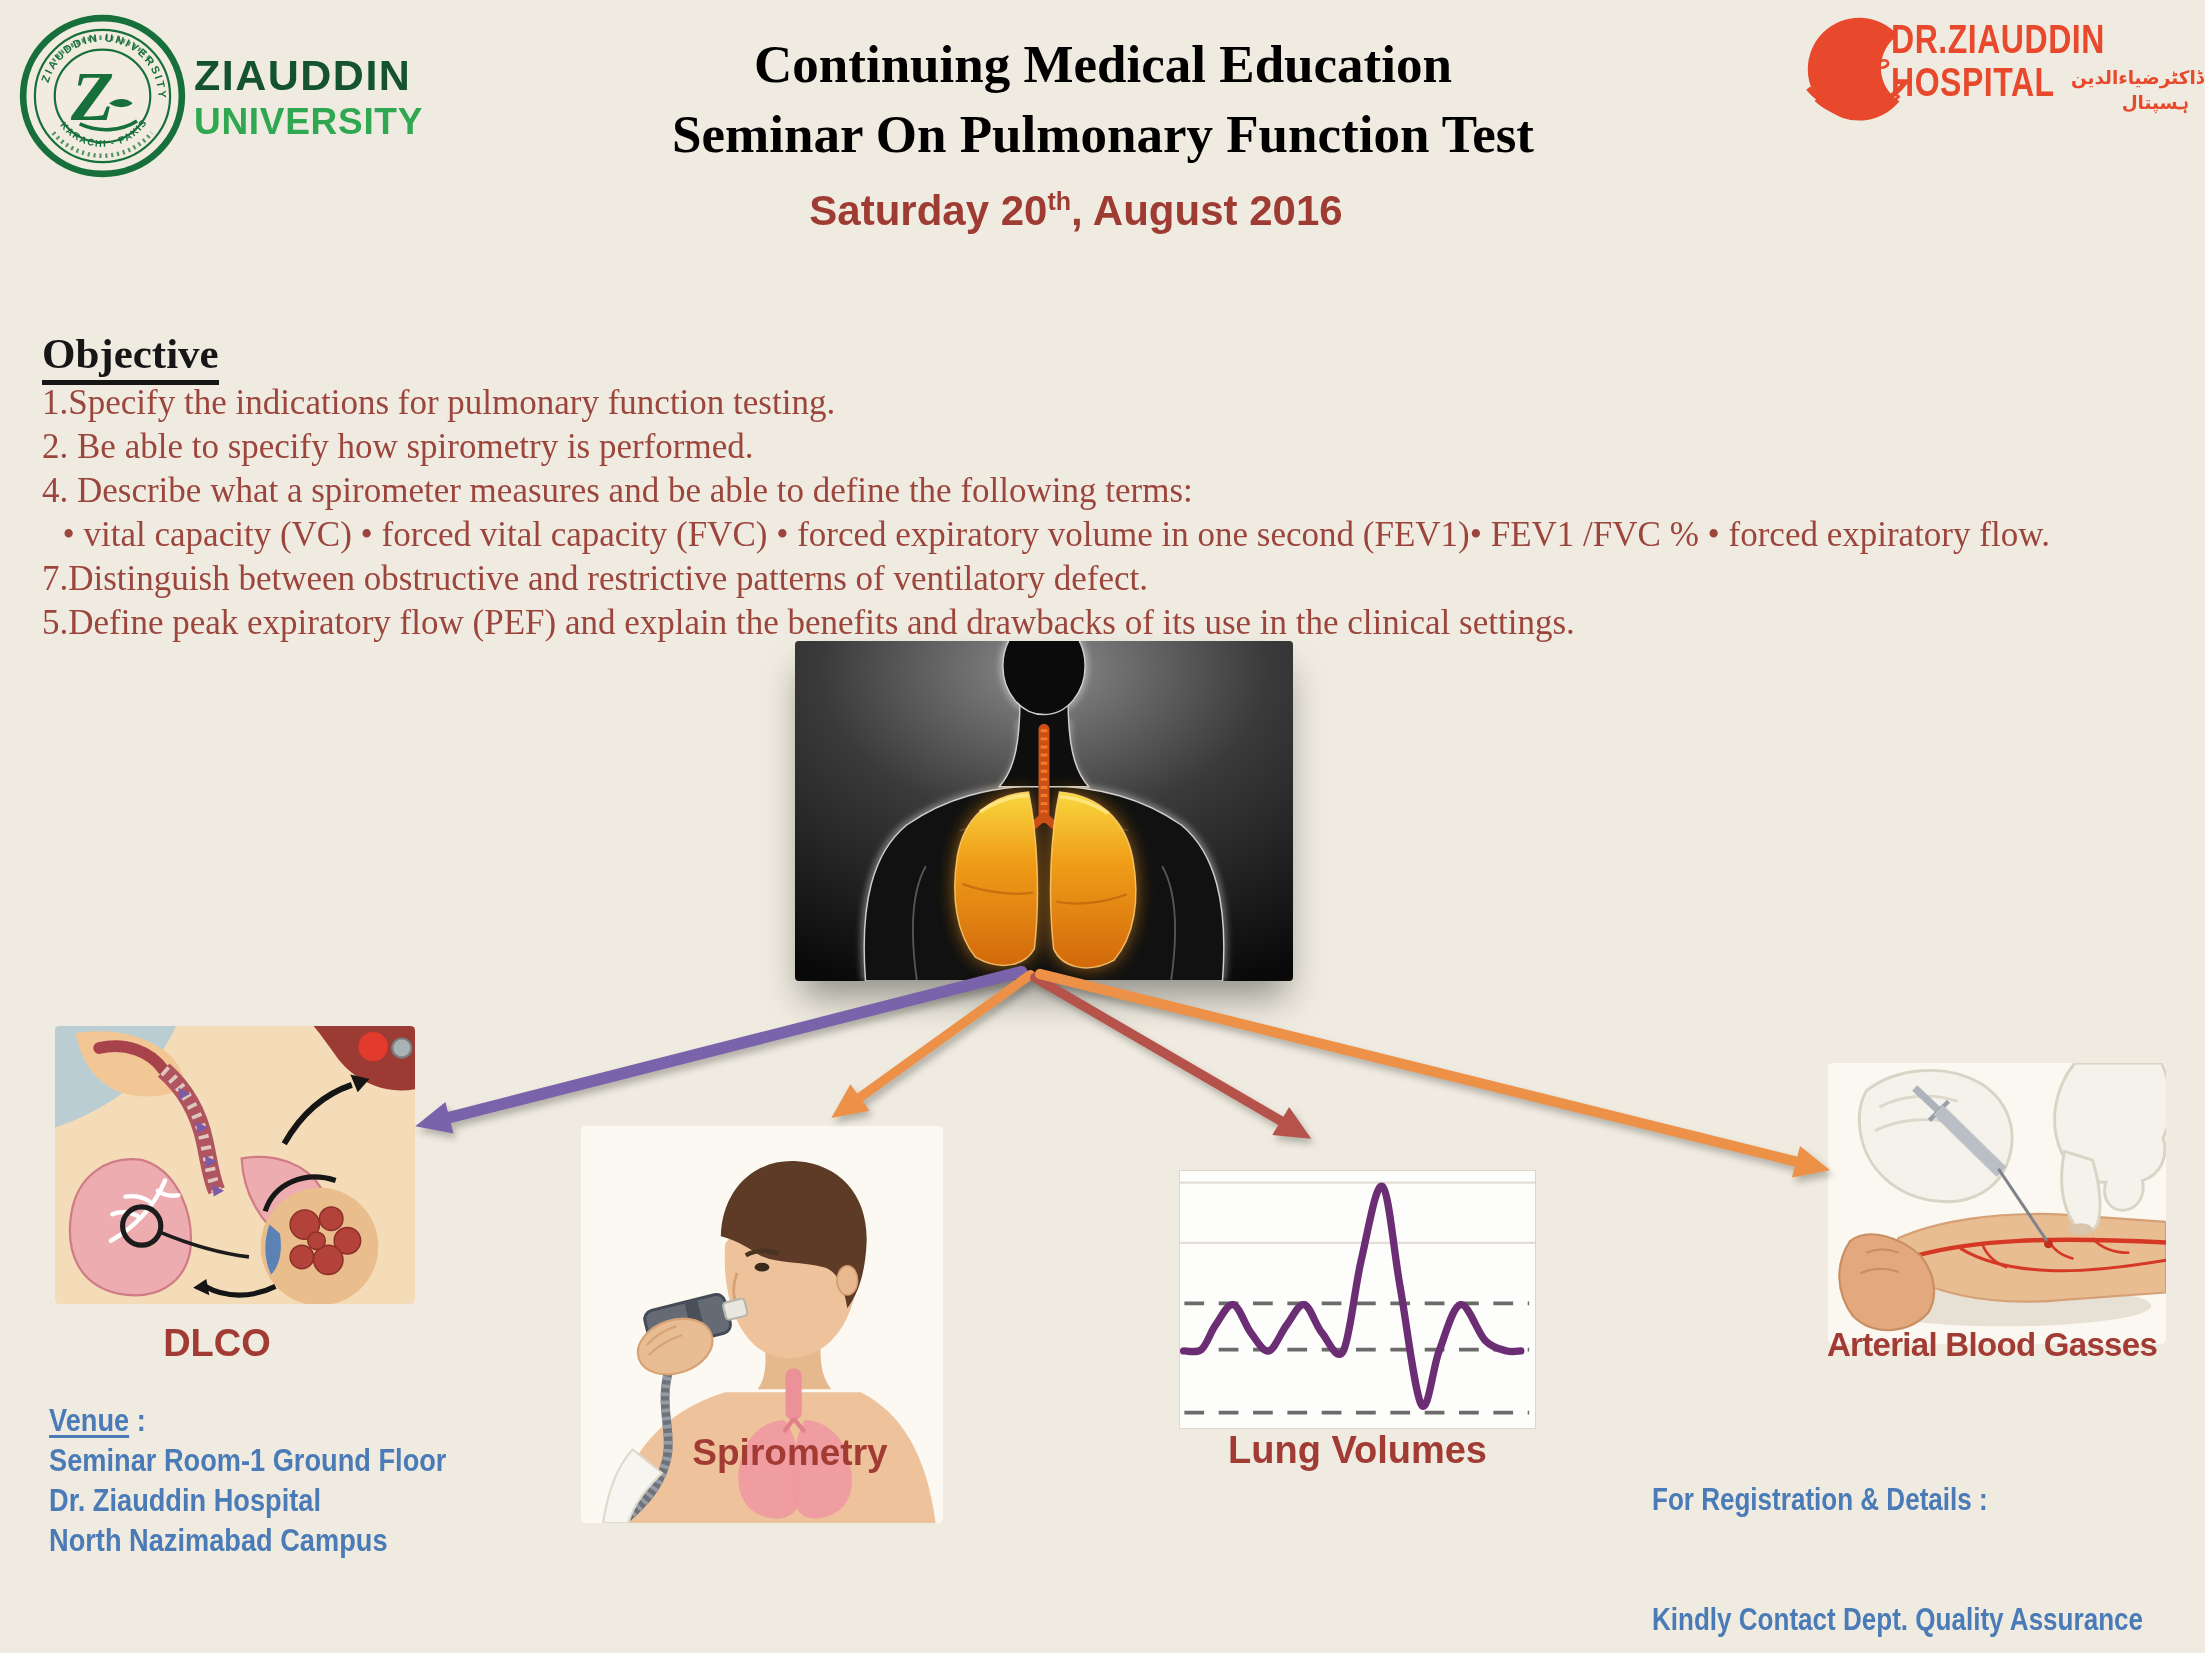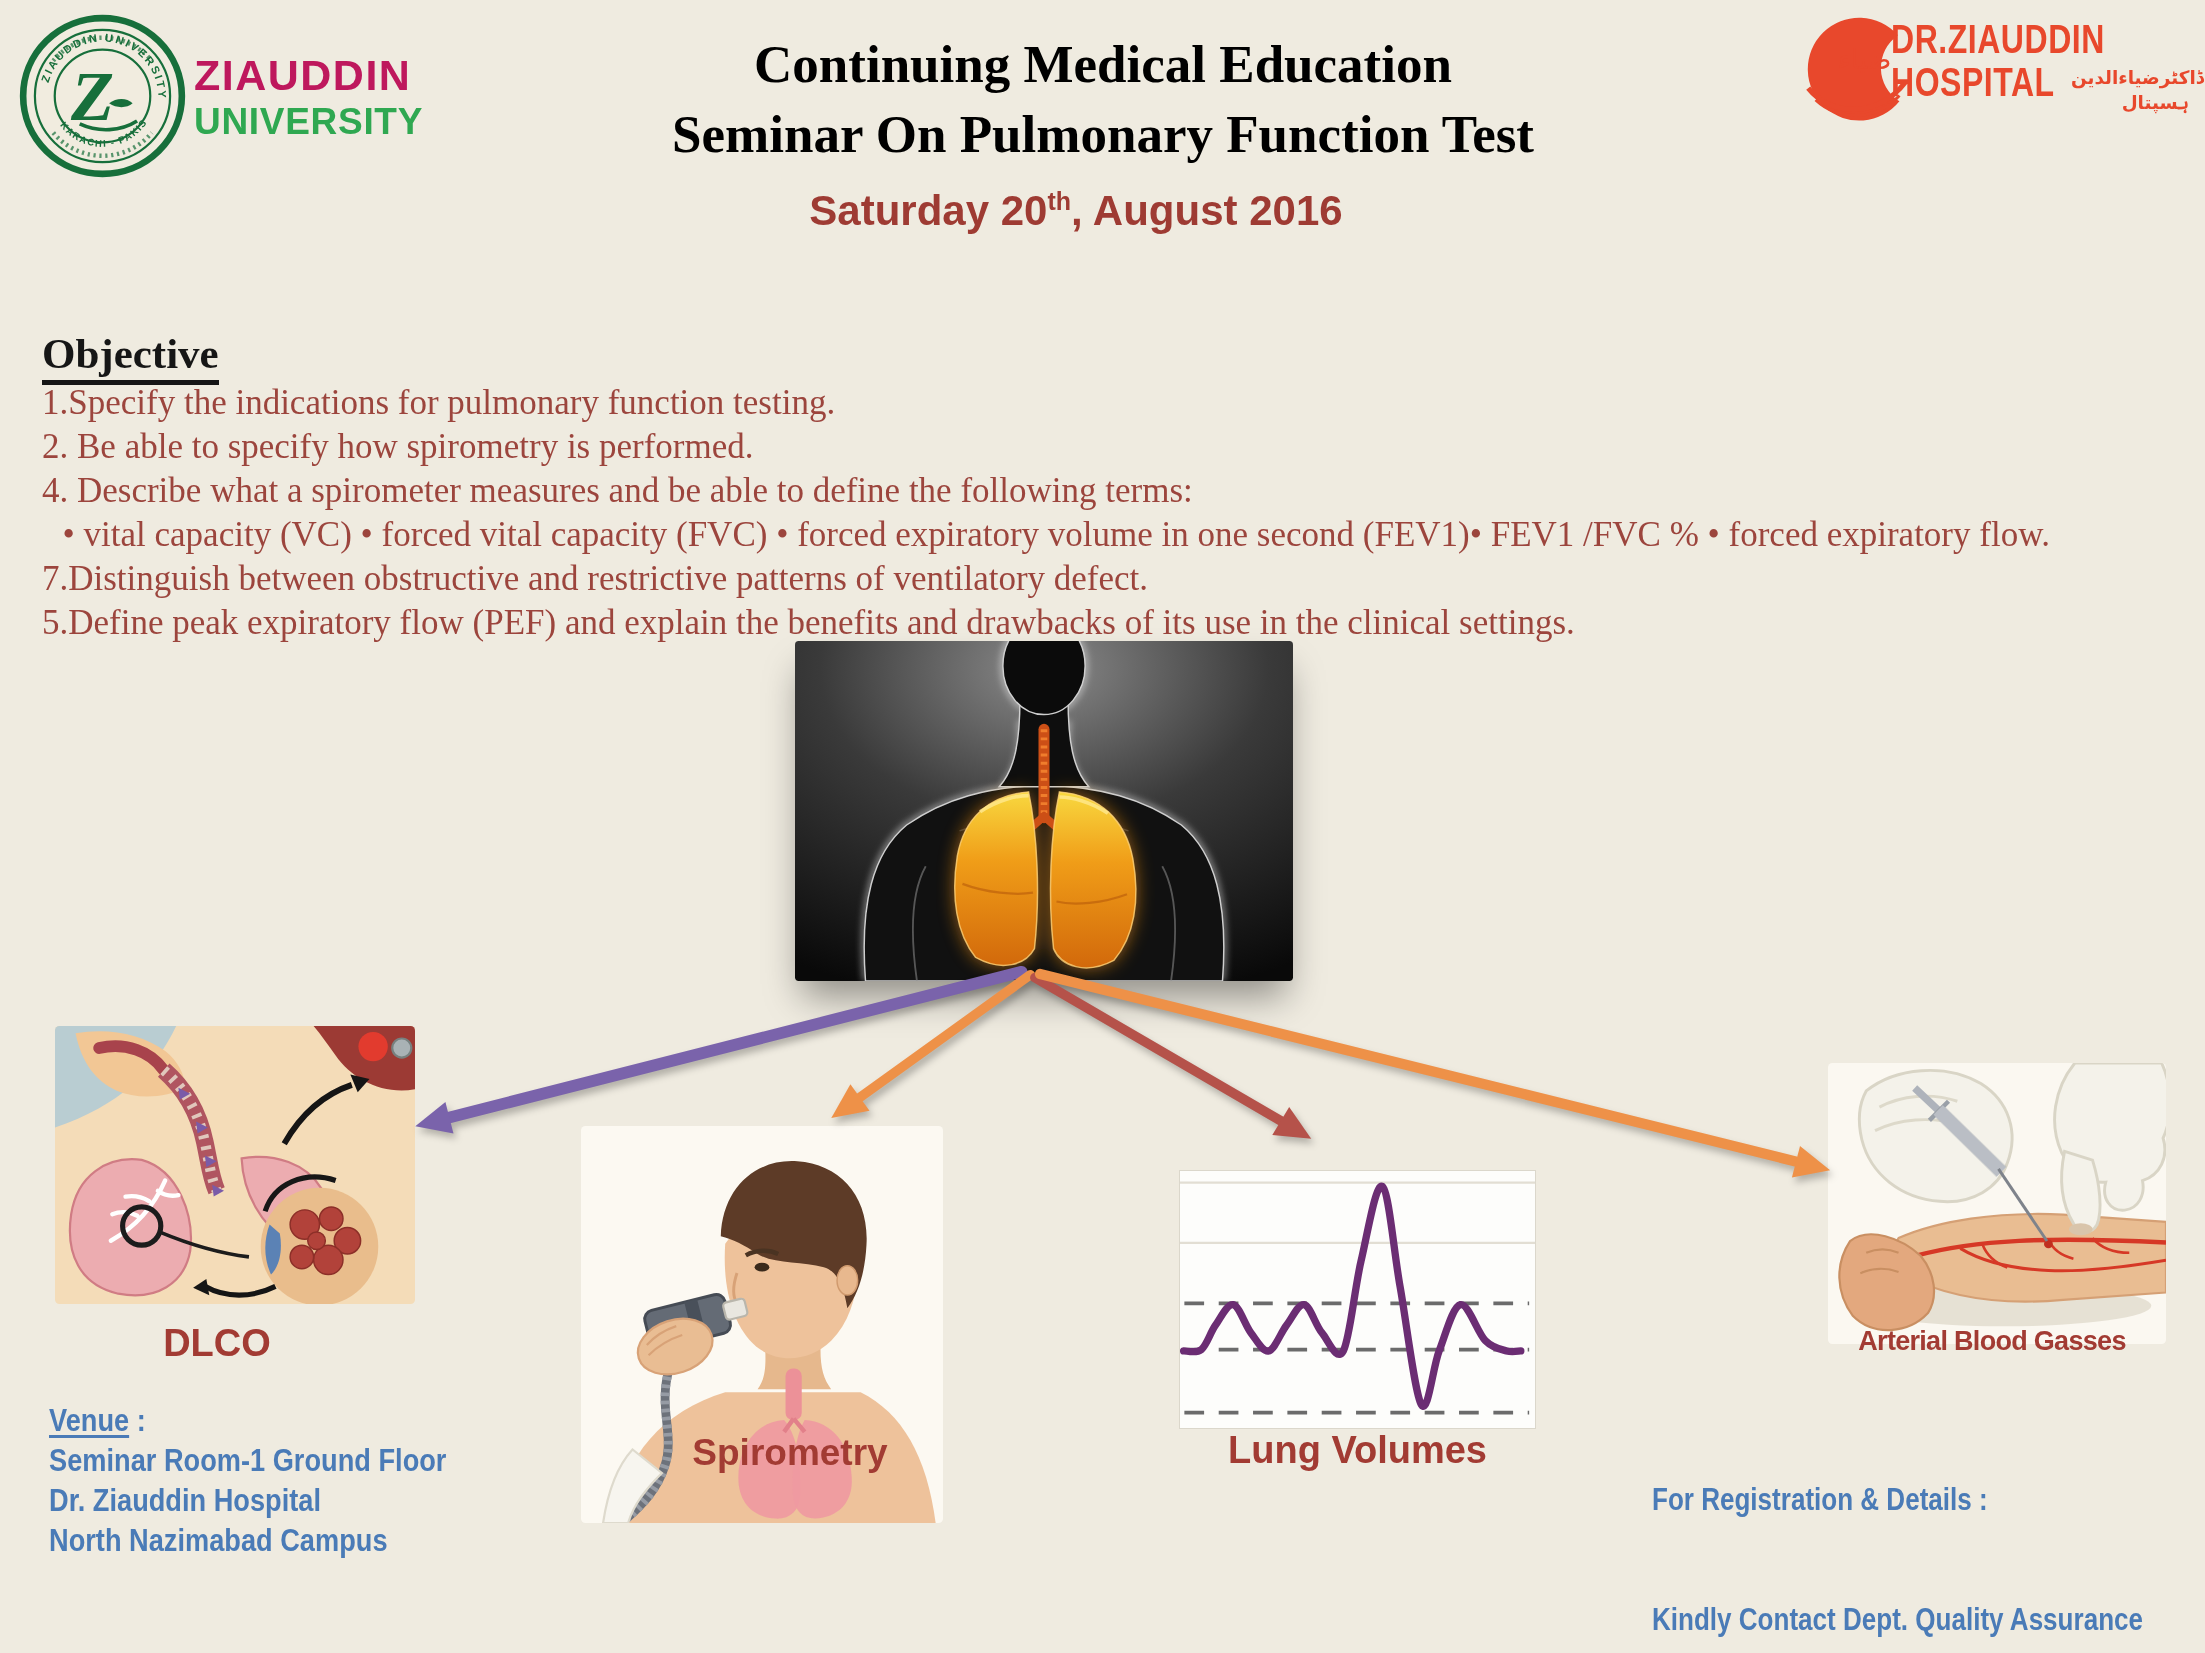--- a/index.html
+++ b/index.html
@@ -2,21 +2,21 @@
 <html style="font-size:11.8px"><head>
 <meta charset="utf-8">
 <style>
   html,body{margin:0;padding:0;}
   #slide{position:relative;width:2205px;height:1654px;background:#EFEBE0;overflow:hidden;
          font-family:"Liberation Sans",sans-serif;}
   .abs{position:absolute;}
 
   
   .zu-text{left:194px;top:51px;line-height:1;}
-  .zu-line1{font-size:43px;font-weight:bold;color:#be185d;letter-spacing:1.5px;line-height:49px;}
+  .zu-line1{font-size:43px;font-weight:bold;color:#14532d;letter-spacing:1.5px;line-height:49px;}
   .zu-line2{font-size:37px;font-weight:bold;color:#2FA851;letter-spacing:0.7px;line-height:43px;}
   .title-block{left:647px;top:29px;width:912px;text-align:center;
                font-family:"Liberation Serif",serif;font-weight:bold;color:#000000;
                font-size:53px;line-height:70px;}
   .date-block{left:620px;top:175px;width:912px;text-align:center;color:#9E3B33;
               font-weight:bold;font-size:42px;line-height:52px;}
   .date-block sup{font-size:25px;}
   .dzh-text{left:1891px;top:17.6px;color:#E8482C;font-weight:bold;font-size:41px;line-height:43px;
             transform:scaleX(0.78);transform-origin:left top;letter-spacing:0.7px;white-space:nowrap;}
   .dzh-urdu{left:2071px;top:65px;width:118px;text-align:right;color:#E8482C;font-size:18.4px;
@@ -38,21 +38,21 @@
   .chart-panel{left:1179px;top:1170px;width:357px;height:259px;background:#FDFDFB;
                border:1.5px solid #DBD7CB;box-sizing:border-box;}
   .abg-img{left:1828px;top:1063px;width:338px;height:281px;border-radius:4.4px;overflow:hidden;}
   .illus{display:block;width:100%;height:100%;}
 
   
   .test-label{position:absolute;font-weight:bold;color:#A23B33;text-align:center;white-space:nowrap;z-index:6;}
   .lbl-dlco{left:37px;top:1322px;width:360px;font-size:38px;}
   .lbl-spiro{left:609px;top:1432px;width:362px;font-size:37px;}
   .lbl-lungvol{left:1179px;top:1429px;width:357px;font-size:38px;}
-  .lbl-abg{left:1801px;top:1326px;width:382px;font-size:27px;letter-spacing:-0.7px;}
+  .lbl-abg{left:1801px;top:1326px;width:382px;font-size:33px;letter-spacing:-0.7px;}
 
   
   .venue{left:49px;top:1400px;color:#4A7BB7;font-weight:bold;font-size:32px;line-height:40px;
          transform:scaleX(0.85);transform-origin:left top;white-space:nowrap;}
   .venue .u{text-decoration:underline;text-decoration-thickness:2.9px;text-underline-offset:4.4px;}
   .registration{left:1652px;top:1400px;color:#4A7BB7;font-weight:bold;font-size:31px;line-height:40px;
          transform:scaleX(0.84);transform-origin:left top;white-space:pre;}
 
   .arrow-layer{left:0;top:0;width:2205px;height:1654px;z-index:5;pointer-events:none;}
 </style>

